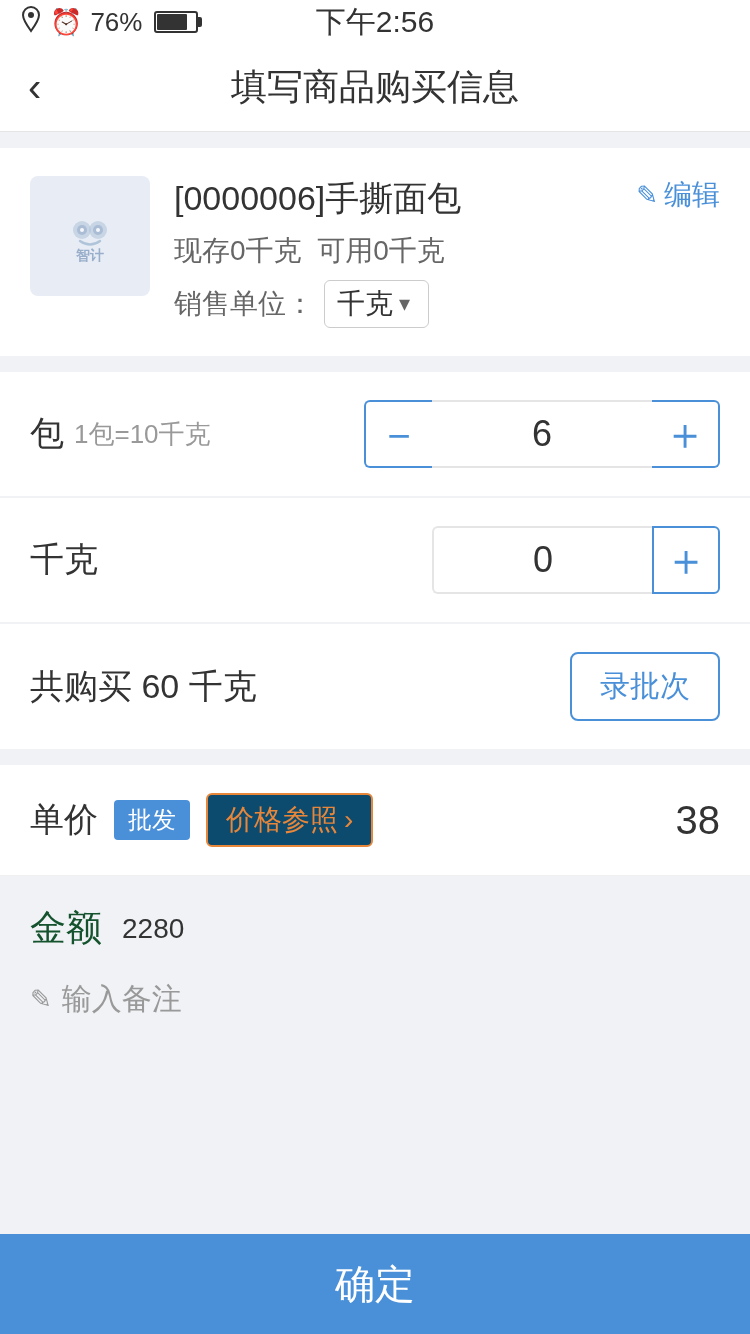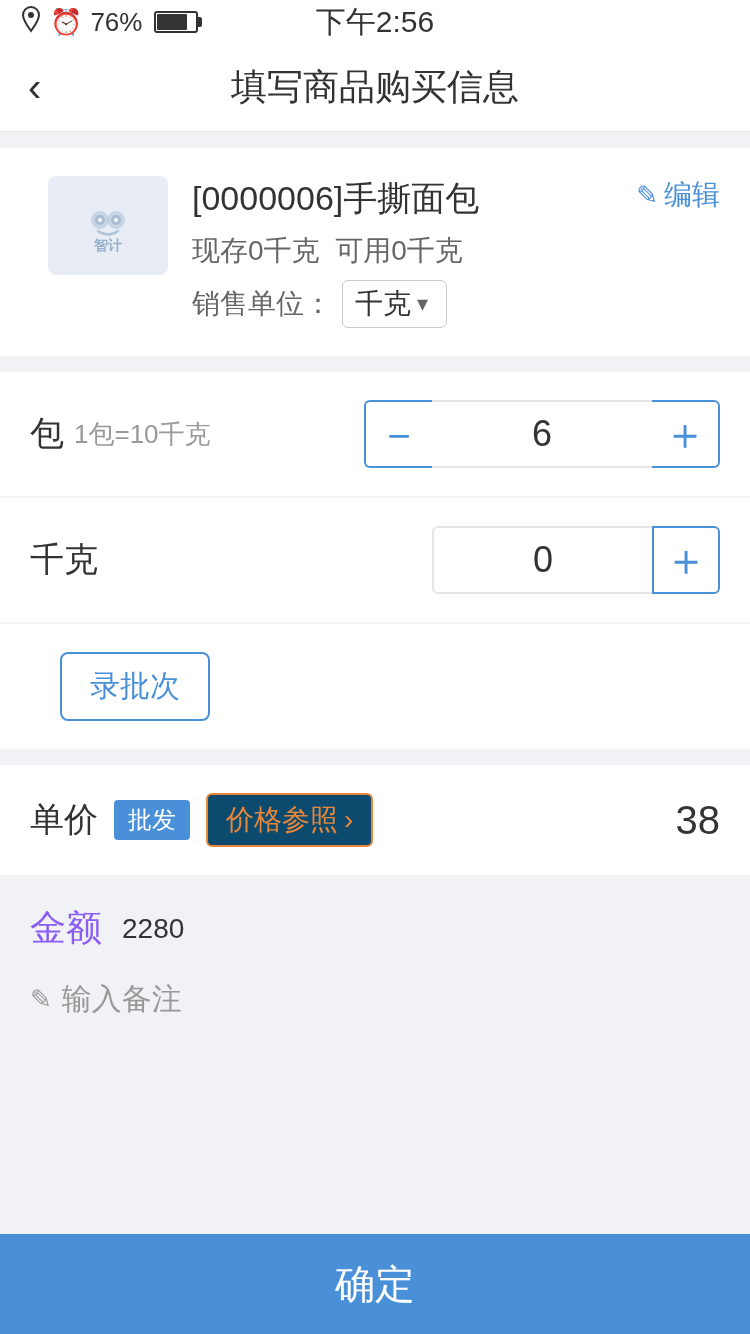--- a/index.html
+++ b/index.html
@@ -103,28 +103,27 @@
     .product-card {
       background: #fff;
       padding: 28px 30px;
       display: flex;
       align-items: flex-start;
       gap: 24px;
       margin-top: 16px;
     }
     .product-image {
       width: 120px;
-      height: 99px;
+      height: 120px;
       background: #e8edf5;
       border-radius: 8px;
       display: flex;
       align-items: center;
       justify-content: center;
       flex-shrink: 0;
-      margin-left: 18px;
     }
     .product-image svg {
       width: 60px;
       height: 60px;
       opacity: 0.5;
     }
     .product-info {
       flex: 1;
     }
     .product-name {
@@ -323,21 +322,21 @@
       color: #333;
       font-weight: 500;
     }
     .amount-row {
       display: flex;
       align-items: center;
       margin-bottom: 16px;
     }
     .amount-label {
       font-size: 36px;
-      color: #8b5cf6;
+      color: #14532d;
       margin-right: 20px;
     }
     .amount-value {
       font-size: 28px;
       color: #333;
       font-weight: 500;
     }
     .note-row {
       display: flex;
       align-items: center;
@@ -451,20 +450,21 @@
     <div class="stepper" style="margin-left:auto;">
       <input class="stepper-input-only" type="text" value="0" readonly="" style="">
       <div class="stepper-btn-right">
         <span>＋</span>
       </div>
     </div>
   </div>
 </div>
 
 <div class="total-row" style="margin-top:2px;">
+  <span class="total-label">共购买 60 千克</span>
   <button class="batch-btn">录批次</button>
 </div>
 
 <div class="price-section">
   <div class="price-row">
     <span class="price-label">单价</span>
     <span class="price-tag">批发</span>
     <button class="price-ref-btn">
       <span>价格参照</span>
       <span>›</span>

